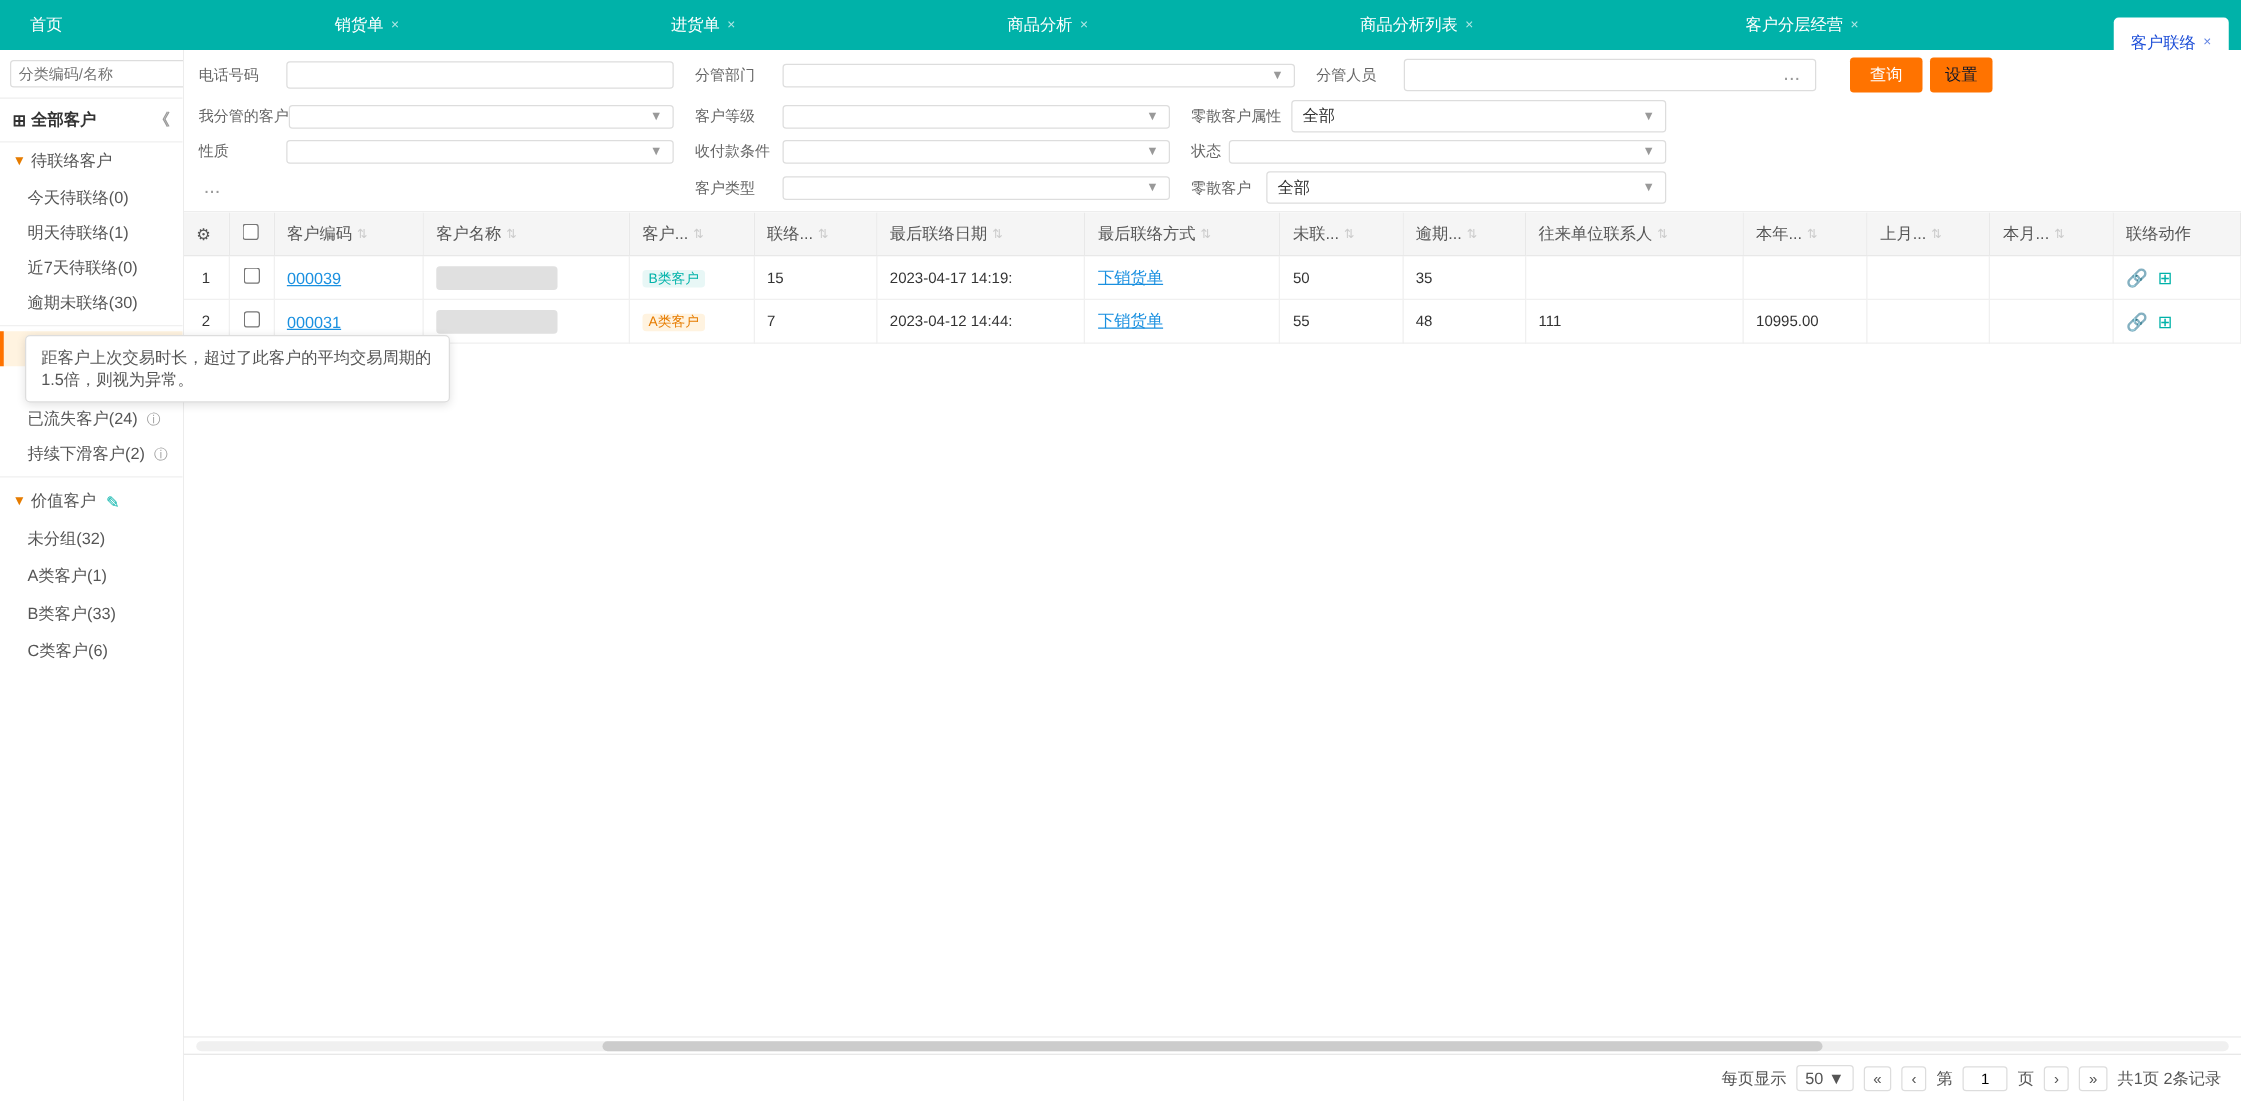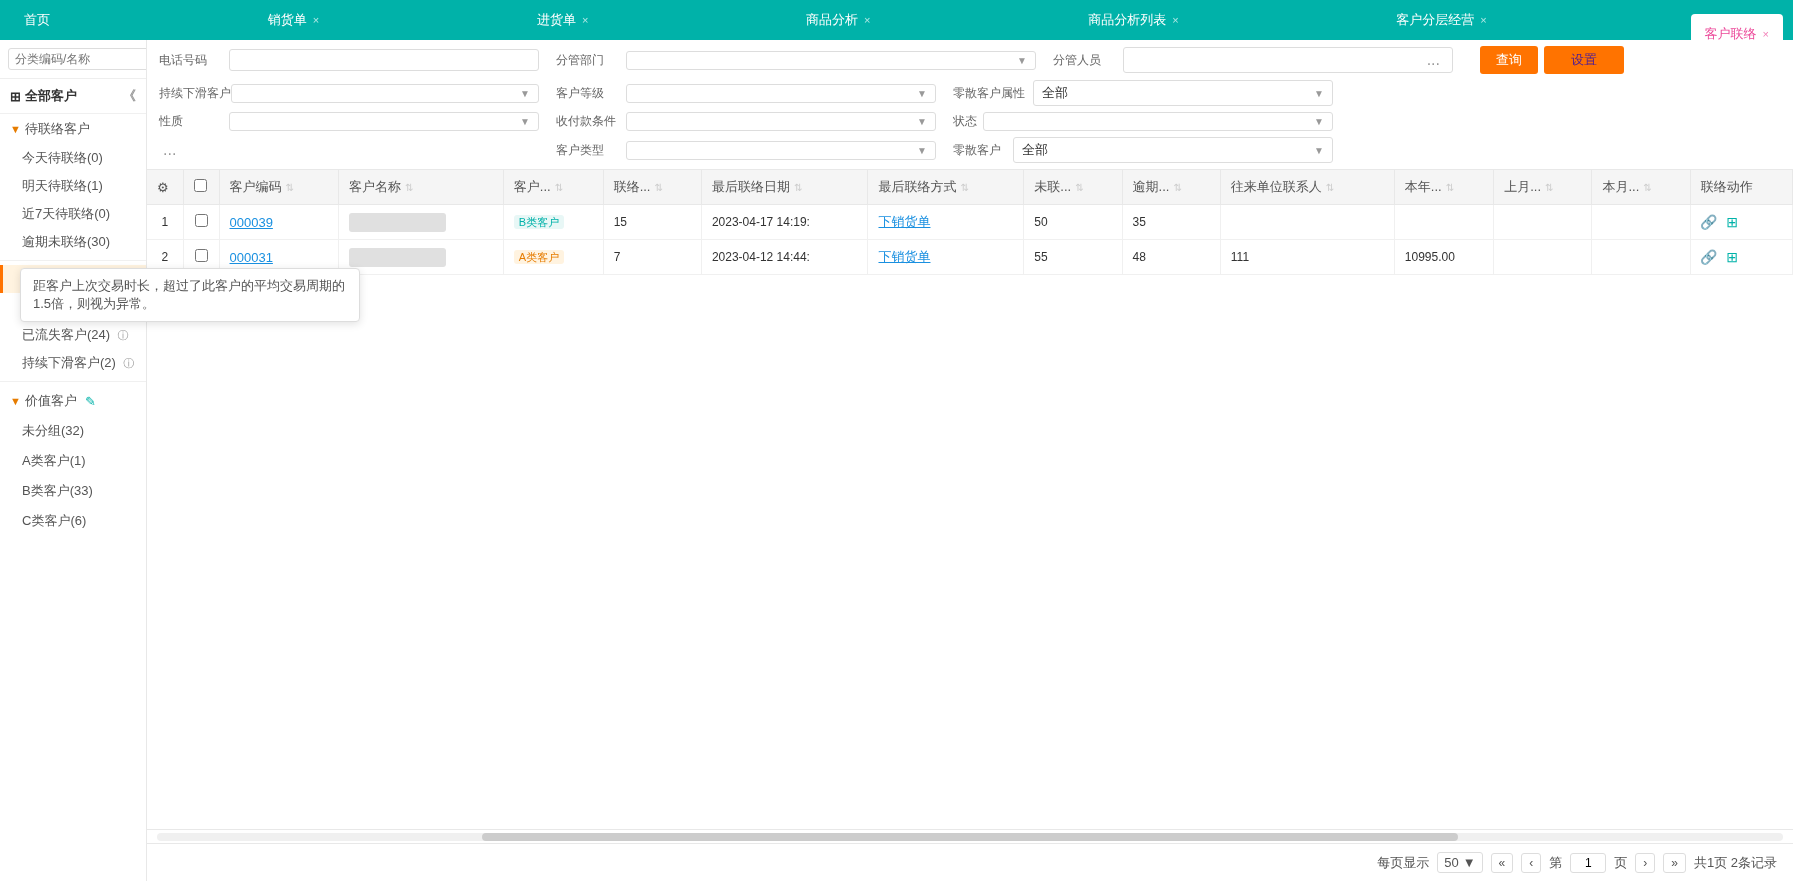--- a/index.html
+++ b/index.html
@@ -21,21 +21,21 @@
       height: 40px;
       display: flex;
       align-items: center;
       cursor: pointer;
       white-space: nowrap;
       font-size: 13px;
       color: #fff;
     }
     .top-nav .nav-item.active {
       background: #fff;
-      color: #ec4899;
+      color: #1d4ed8;
       border-radius: 4px 4px 0 0;
       margin-top: 28px;
     }
     .top-nav .nav-item .close-x {
       margin-left: 6px;
       font-size: 11px;
       opacity: 0.7;
     }
     .top-nav .top-right-close {
       position: absolute;
@@ -275,24 +275,24 @@
       background: #ff7300;
       color: #fff;
       border: none;
       border-radius: 3px;
       padding: 5px 16px;
       cursor: pointer;
       font-size: 13px;
     }
     .btn-settings {
       background: #ff7300;
-      color: #4c1d95;
+      color: #0f172a;
       border: none;
       border-radius: 3px;
-      padding: 5px 27px;
+      padding: 5px 12px;
       cursor: pointer;
       font-size: 13px;
     }
     .dots-btn {
       color: #999;
       cursor: pointer;
       font-size: 16px;
       padding: 0 4px;
     }
 
@@ -536,21 +536,21 @@
           </div>
         </div>
         <div class="filter-actions">
           <button class="btn-query">查询</button>
           <button class="btn-settings">设置</button>
         </div>
       </div>
 
       <div class="filter-row">
         <div class="filter-field">
-          <label>持续下滑客户</label>
+          <label>我分管的客户</label>
           <div class="filter-select">
             <span></span>
             <span class="arrow">▼</span>
           </div>
         </div>
         <div class="filter-field" style="min-width:280px;">
           <label>客户等级</label>
           <div class="filter-select">
             <span></span>
             <span class="arrow">▼</span>

